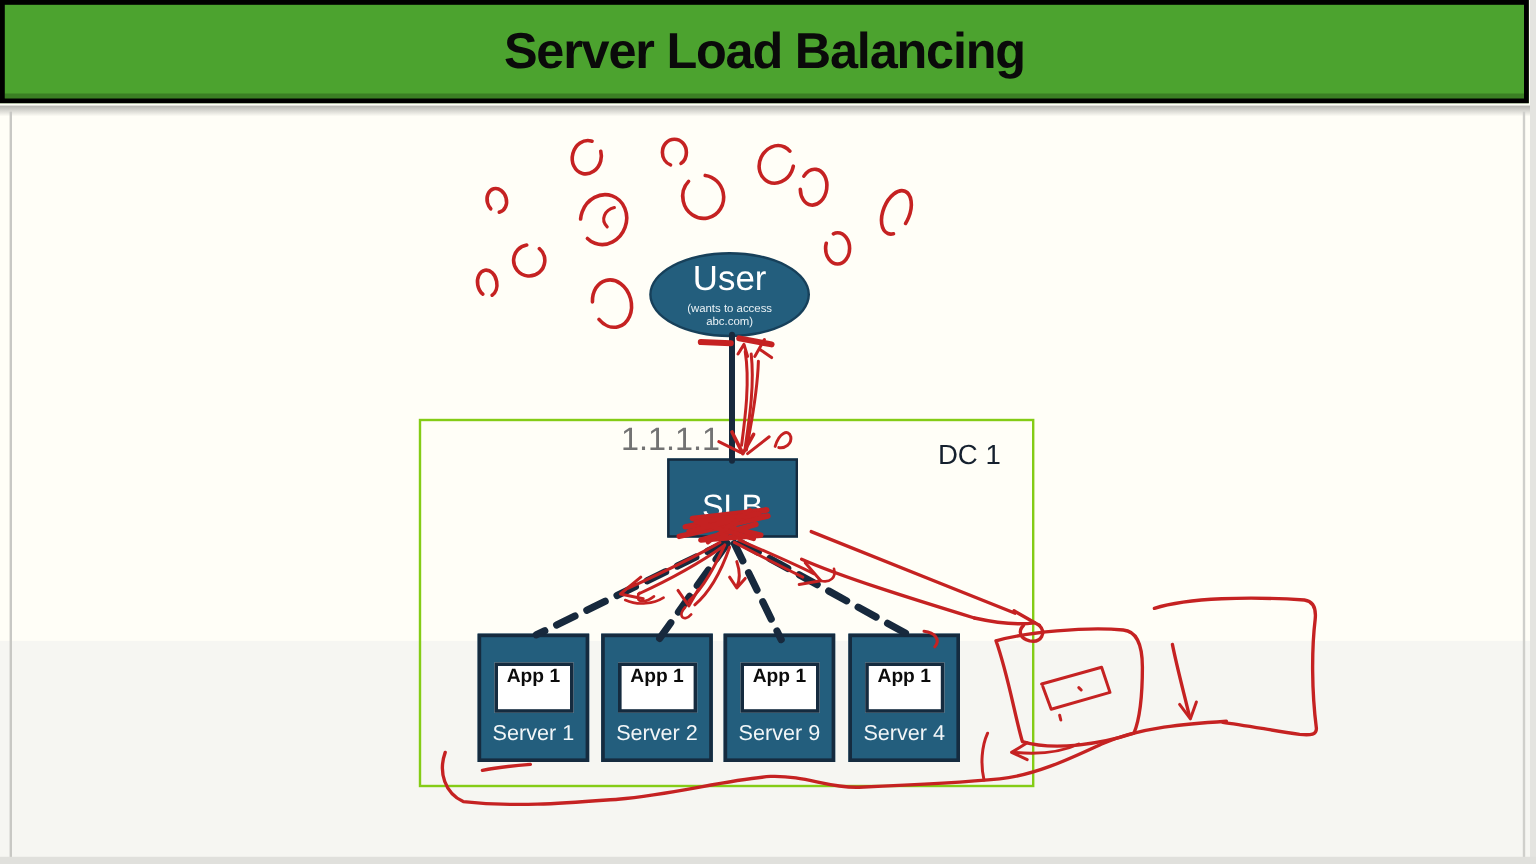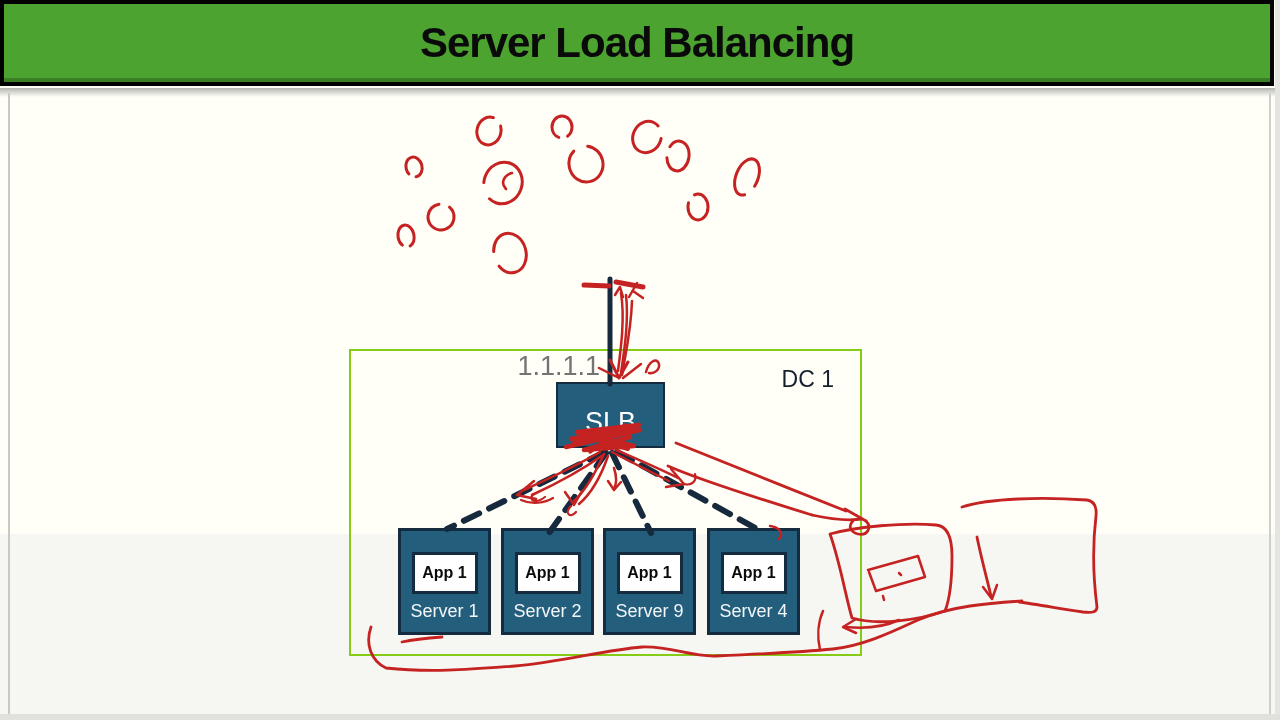--- a/index.html
+++ b/index.html
@@ -31,21 +31,21 @@
 
   
   .slb{position:absolute;left:556px;top:382px;width:109px;height:66px;background:var(--teal,#235E7D);
        border:2px solid #152b3f;box-sizing:border-box;display:flex;align-items:center;justify-content:center;
        padding-top:14px;color:#fff;font-size:27px;}
 
   
   .server{position:absolute;top:528px;width:93px;height:107px;background:var(--teal,#235E7D);
           border:3px solid #152b3f;box-sizing:border-box;text-align:center;}
   .app{width:66px;height:42px;margin:21px auto 0;background:#fff;border:3px solid #152b3f;box-sizing:border-box;
-       display:flex;align-items:center;justify-content:center;font-size:16px;font-weight:bold;color:#0b0b0b;}
+       display:flex;align-items:flex-start;justify-content:center;font-size:16px;font-weight:bold;color:#0b0b0b;}
   .server-name{margin-top:7px;font-size:18px;font-weight:normal;color:#f2f6f8;}
 
   svg.overlay{position:absolute;left:0;top:0;width:1280px;height:720px;pointer-events:none;}
 </style>
 </head>
 <body>
 
 <div class="stage">
 
   <div class="banner">
@@ -56,20 +56,27 @@
   <div class="frame-right"></div>
   <div class="edge-right"></div>
   <div class="edge-bottom"></div>
 
   <div class="dc-box">
     <span class="dc-label">DC 1</span>
   </div>
 
   <div class="vip">1.1.1.1</div>
 
+  <div class="user">
+    <div class="user-name">User</div>
+    <div class="user-note">
+      <div>(wants to access</div>
+      <div>abc.com)</div>
+    </div>
+  </div>
 
   <div class="slb">
     <span>SLB</span>
   </div>
 
   <div class="server" style="left:398px">
     <div class="app">
       <span>App 1</span>
     </div>
     <div class="server-name">Server 1</div>

